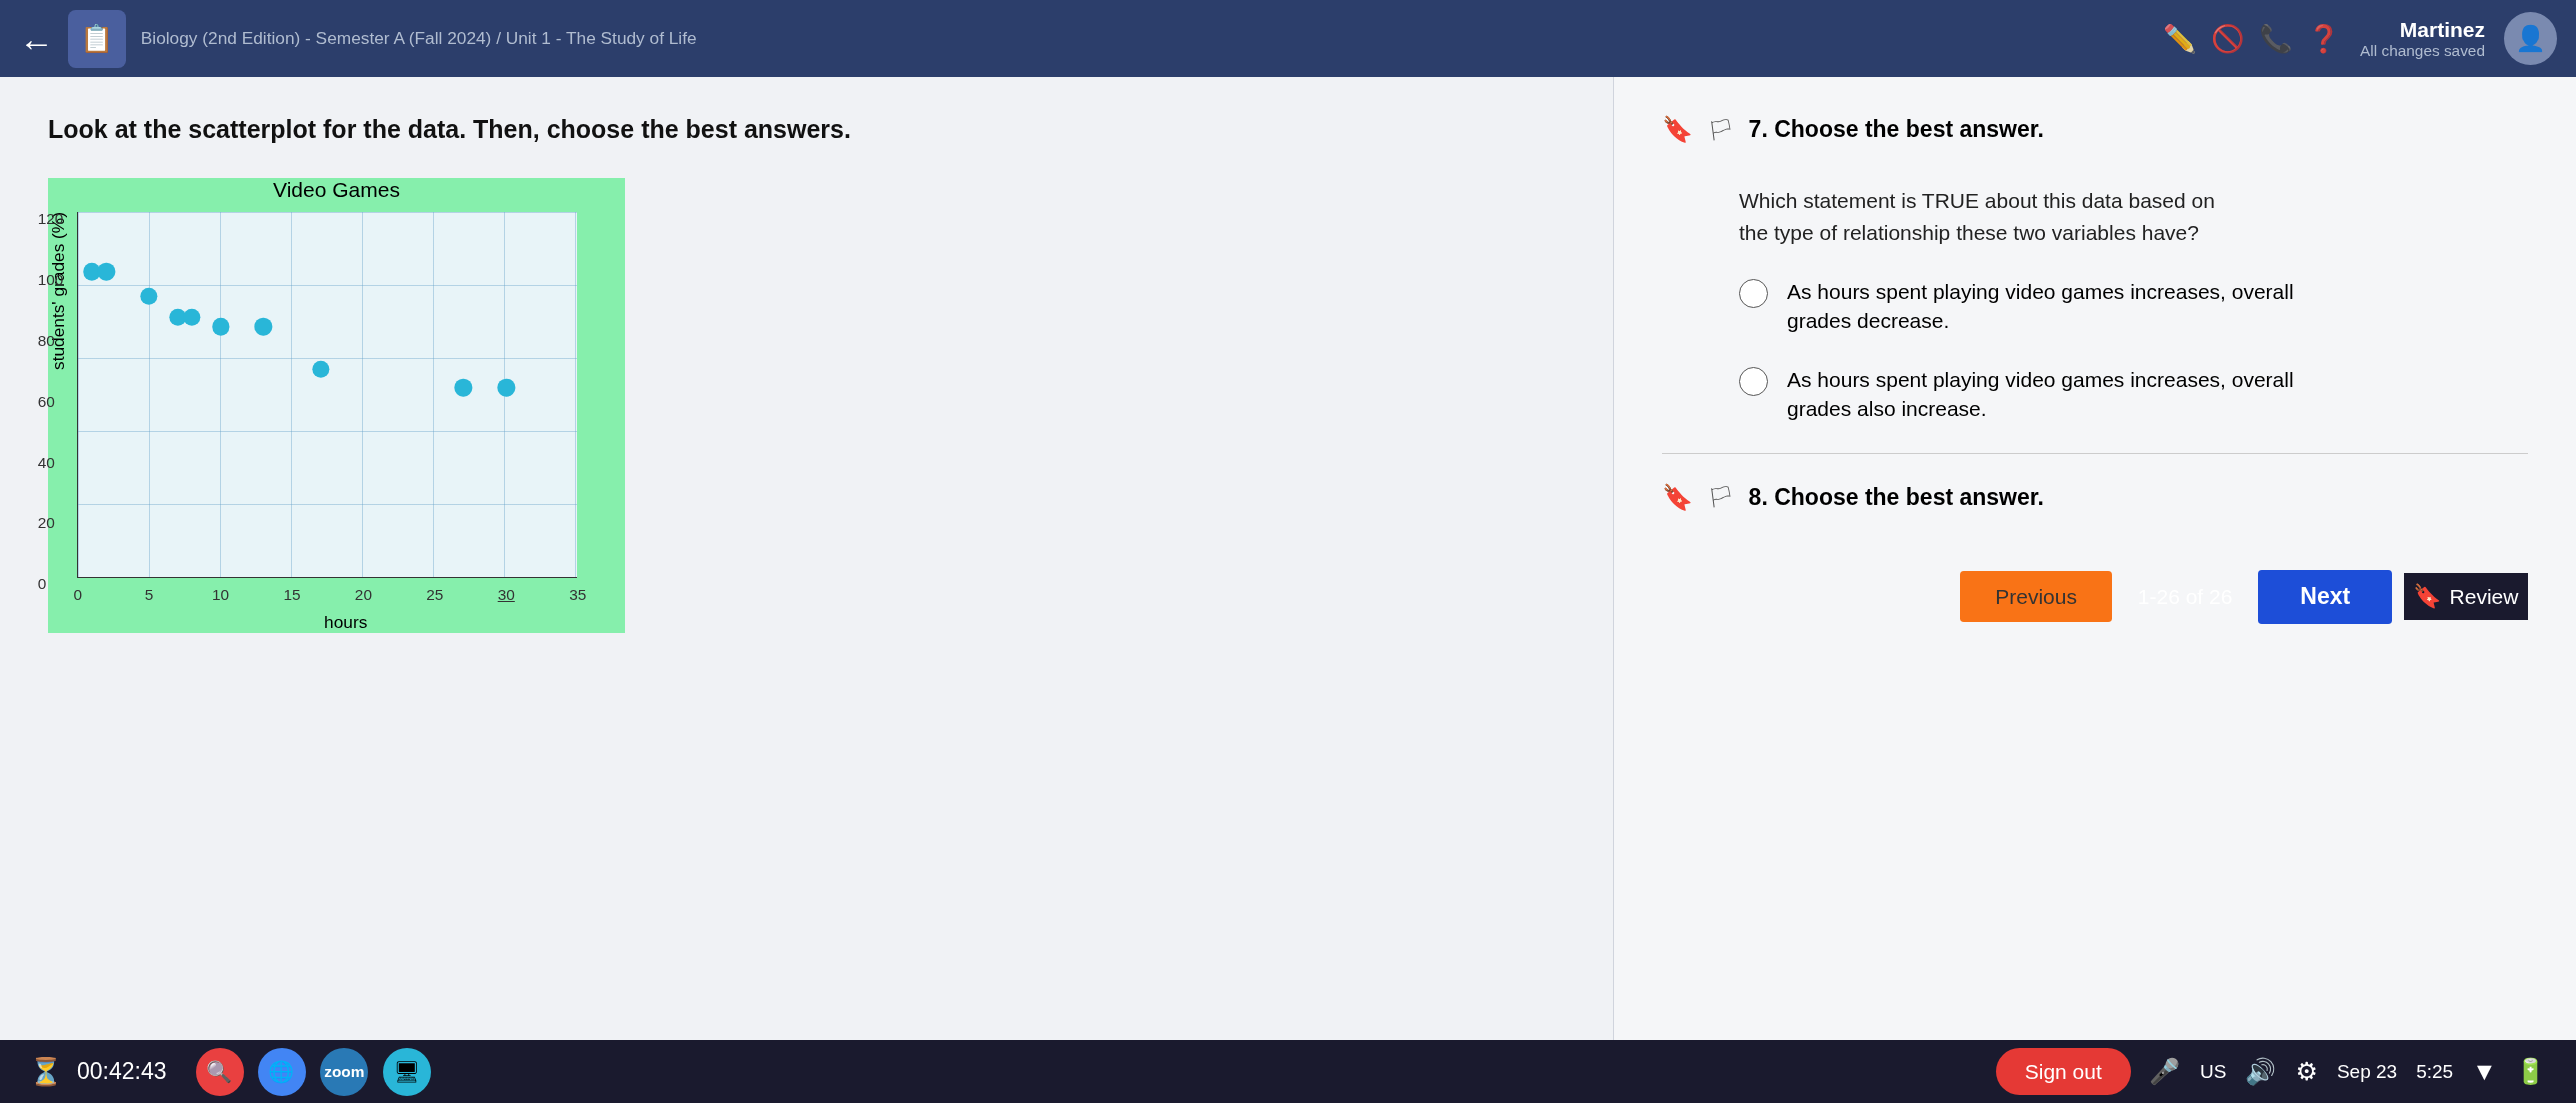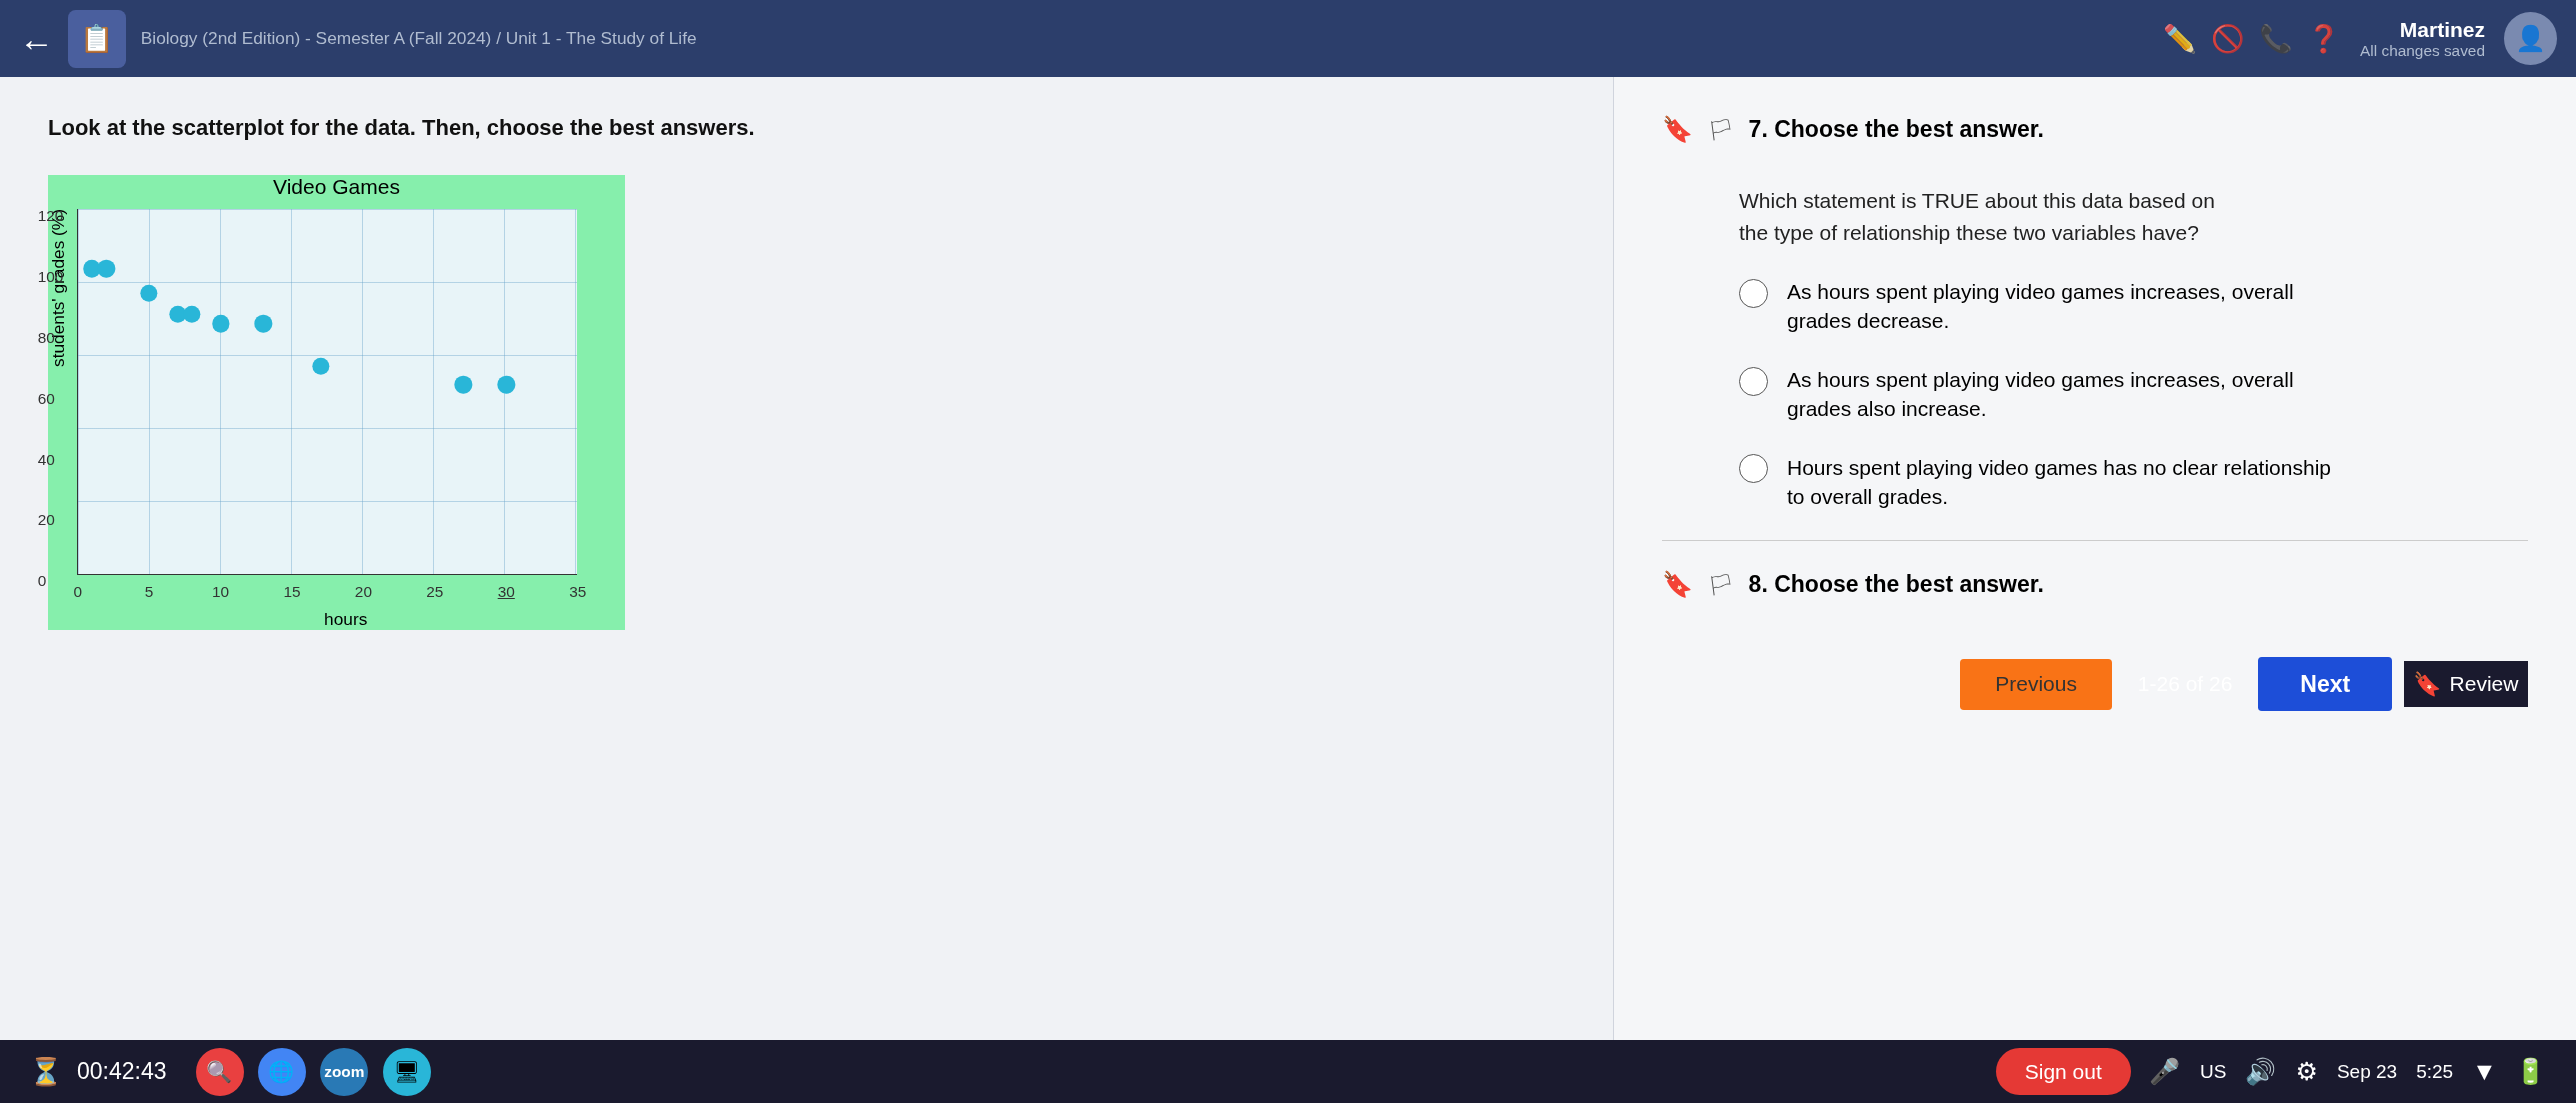--- a/index.html
+++ b/index.html
@@ -72,21 +72,21 @@
 
     
     .left-panel {
       flex: 1;
       background: #f0f2f5;
       padding: 38px 48px;
       border-right: 1.9px solid #d0d4dd;
       overflow-y: auto;
     }
     .left-instruction {
-      font-size: 22px;
+      font-size: 25px;
       font-weight: bold;
       margin-bottom: 34px;
       color: #111;
     }
 
     
     .chart-container {
       background: #86efac;
       position: relative;
       width: 577px;
@@ -413,24 +413,20 @@
     <div class="answer-option">
       <div class="radio-circle"></div>
       <span class="answer-text">As hours spent playing video games increases, overall<br>grades decrease.</span>
     </div>
 
     <div class="answer-option">
       <div class="radio-circle"></div>
       <span class="answer-text">As hours spent playing video games increases, overall<br>grades also increase.</span>
     </div>
 
-    <div class="answer-option">
-      <div class="radio-circle"></div>
-      <span class="answer-text">Hours spent playing video games has no clear relationship<br>to overall grades.</span>
-    </div>
 
     <hr class="divider">
 
     <div class="question-8-header question-header">
       <span class="bookmark-icon">🔖</span>
       <span class="flag-icon">🏳</span>
       <span class="question-number">8. <strong>Choose the best answer.</strong></span>
     </div>
 
     <div style="display:flex; align-items:center; justify-content:flex-end; margin-top: 58px; gap: 11.5px;">

